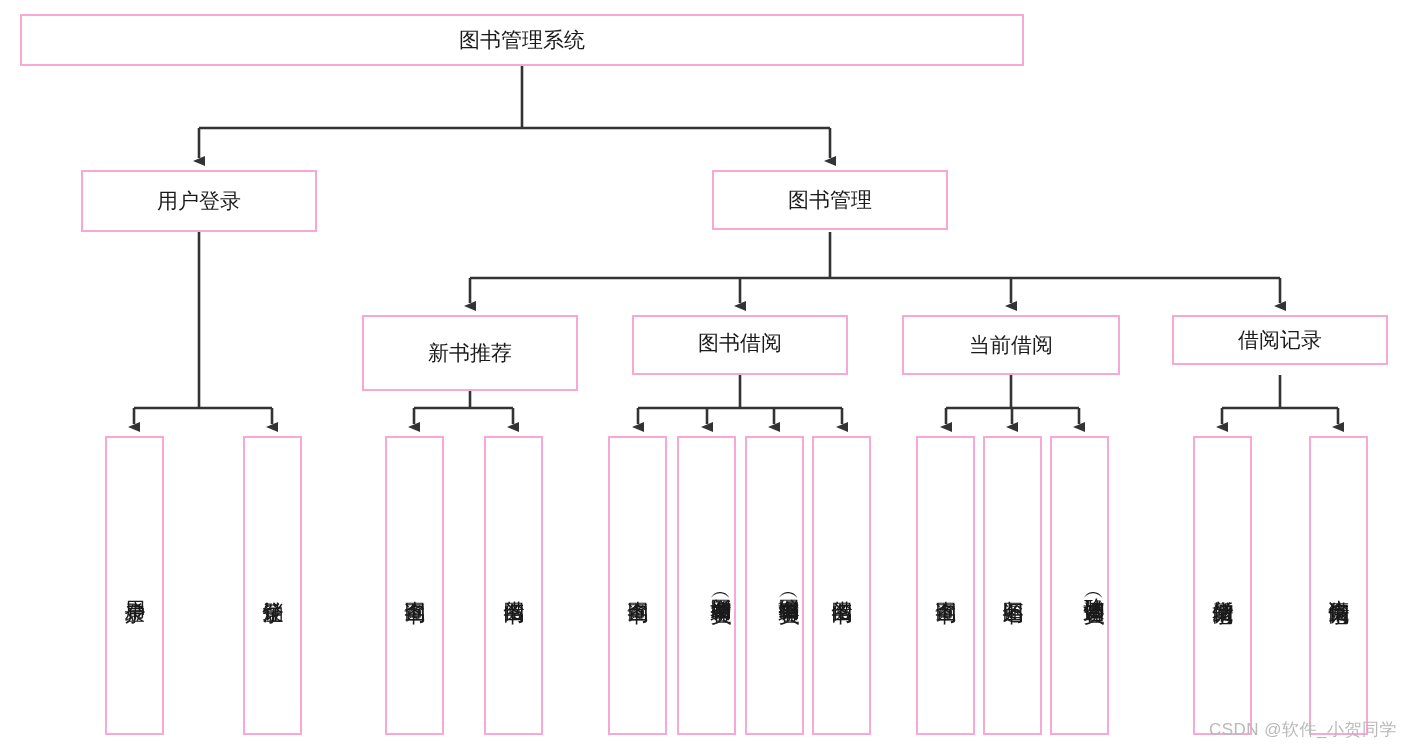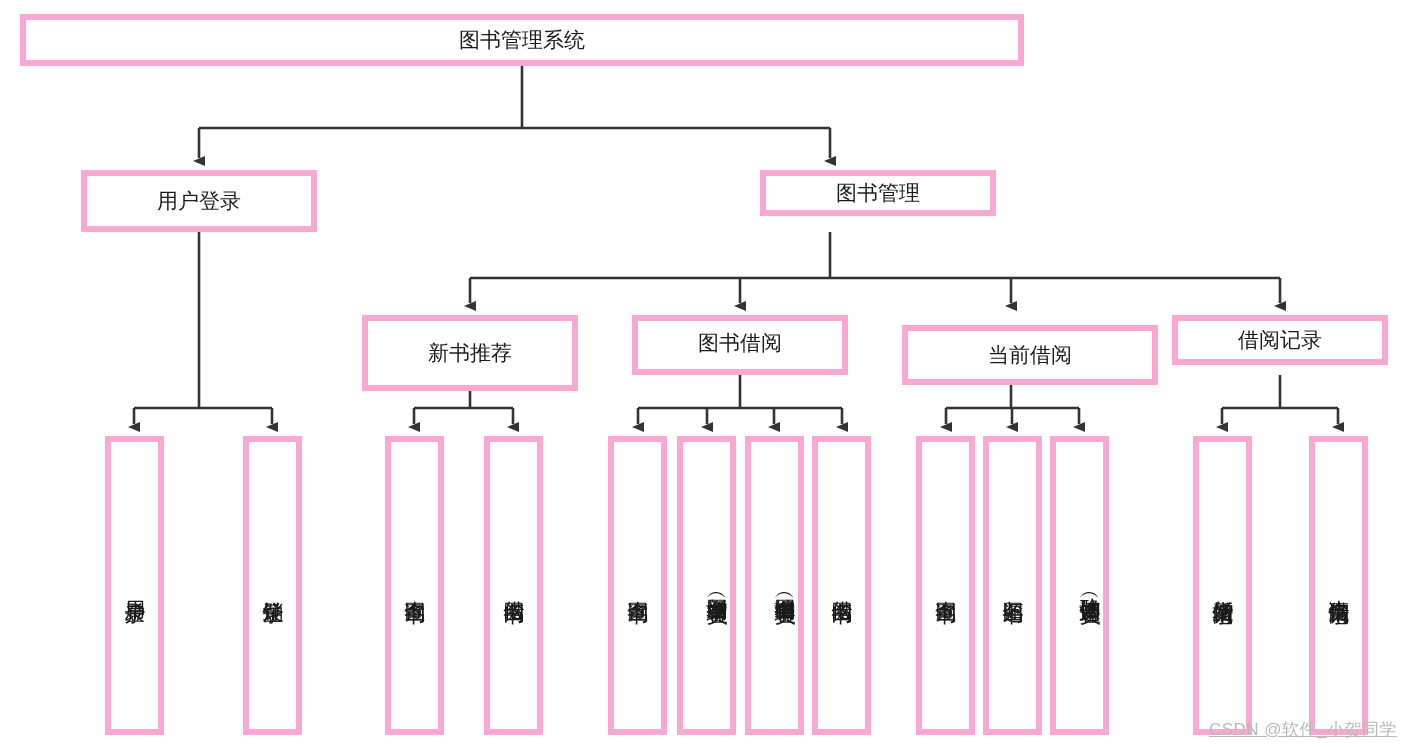--- a/index.html
+++ b/index.html
@@ -22,21 +22,21 @@
     left: 0;
     top: 0;
     width: 1405px;
     height: 747px;
     pointer-events: none;
   }
   .node {
     position: absolute;
     box-sizing: border-box;
     background: #ffffff;
-    border: 6px solid #f9a8d4;
+    border: 2px solid #f9a8d4;
     display: flex;
     align-items: center;
     justify-content: center;
     text-align: center;
     color: #1a1a1a;
     line-height: 1.28;
   }
   .node-label {
     display: block;
     white-space: pre-line;
@@ -66,21 +66,20 @@
     align-items: center;
   }
   .watermark {
     position: absolute;
     right: 8px;
     bottom: 6px;
     font-size: 17px;
     color: #b9b9b9;
     letter-spacing: 0.5px;
     white-space: nowrap;
-    text-decoration: underline;
   }
 </style>
 </head>
 <body>
 
 <div id="canvas">
 
   <svg class="wires" viewBox="0 0 1405 747">
     <defs>
       <marker id="arrow" markerWidth="10" markerHeight="12" refX="2" refY="6" orient="auto" markerUnits="userSpaceOnUse">
@@ -134,31 +133,31 @@
     </g>
   </svg>
 
   <div class="node root-node" style="left:20px; top:14px; width:1004px; height:52px;">
     <span class="node-label">图书管理系统</span>
   </div>
 
   <div class="node h-node" style="left:81px; top:170px; width:236px; height:62px;">
     <span class="node-label">用户登录</span>
   </div>
-  <div class="node h-node" style="left:712px; top:170px; width:236px; height:46px;margin-left:48px;">
+  <div class="node h-node" style="left:712px; top:170px; width:236px; height:60px;">
     <span class="node-label">图书管理</span>
   </div>
 
   <div class="node h-node" style="left:362px; top:315px; width:216px; height:76px;">
     <span class="node-label">新书推荐</span>
   </div>
   <div class="node h-node" style="left:632px; top:315px; width:216px; height:60px;font-family:Liberation Mono, monospace;">
     <span class="node-label">图书借阅</span>
   </div>
-  <div class="node h-node" style="left:902px; top:325px; width:256px; height:60px;">
+  <div class="node h-node" style="left:902px; top:315px; width:218px; height:60px;">
     <span class="node-label">当前借阅</span>
   </div>
   <div class="node h-node" style="left:1172px; top:315px; width:216px; height:50px;">
     <span class="node-label">借阅记录</span>
   </div>
 
   <div class="node v-node v-center" style="left:105px; top:436px; width:59px; height:299px;">
     <span class="node-label">用户登录</span>
   </div>
   <div class="node v-node v-center" style="left:243px; top:436px; width:59px; height:299px;">

